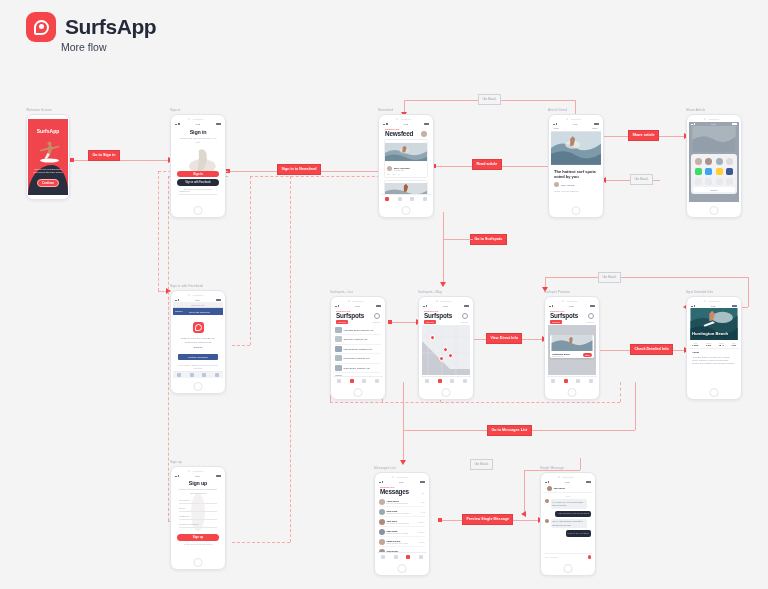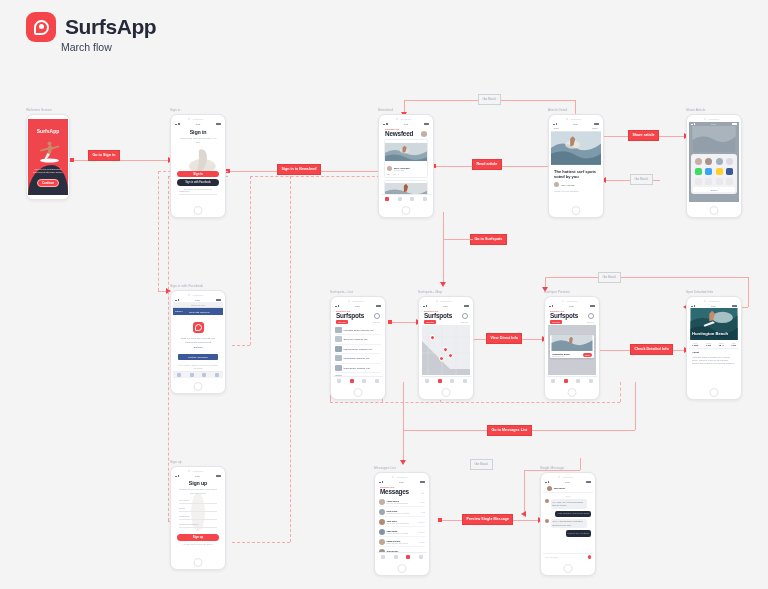--- a/index.html
+++ b/index.html
@@ -97,21 +97,21 @@
 </style>
 </head>
 <body>
 
 <div id="canvas">
 
   <div class="brand">
     <div class="brand-mark"></div>
     <div class="brand-text">SurfsApp</div>
   </div>
-  <div class="subtitle">March flow</div>
+  <div class="subtitle">More flow</div>
 
   <div class="ln lnh" style="left:72px;top:160px;width:98px;"></div>
   <div class="dot" style="left:70px;top:158px;"></div>
   <div class="arw arw-r" style="left:168px;top:156.5px;"></div>
   <div class="lbl" style="left:88px;top:150px;">Go to Sign in</div>
 
   <div class="ln lnh" style="left:228px;top:171px;width:152px;"></div>
   <div class="dot" style="left:226px;top:169px;"></div>
   <div class="arw arw-r" style="left:378px;top:167.5px;"></div>
   <div class="lbl" style="left:277px;top:164px;">Sign in to Newsfeed</div>

